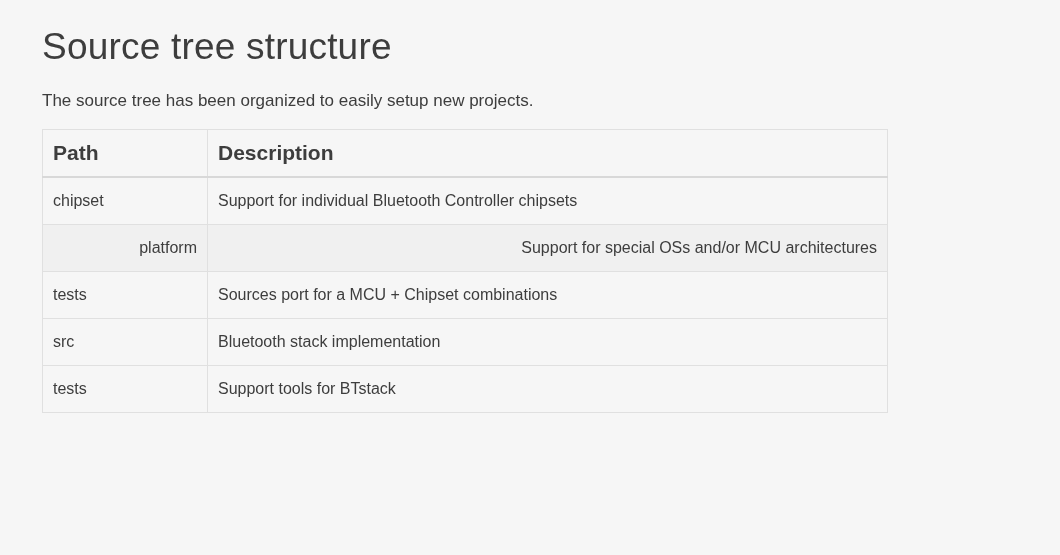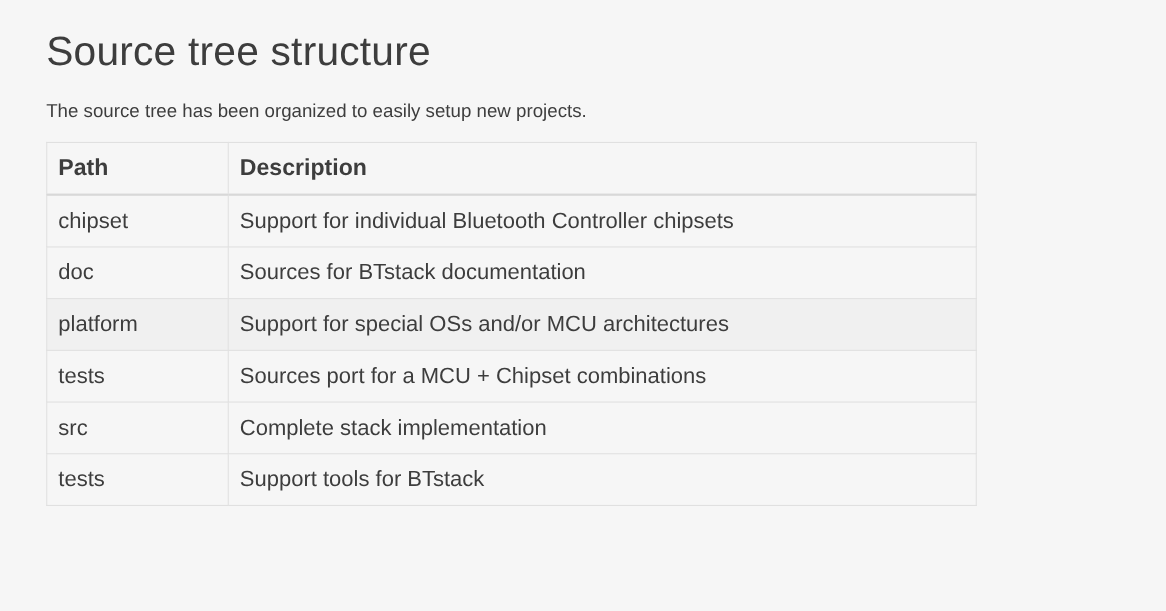--- a/index.html
+++ b/index.html
@@ -37,34 +37,35 @@
     border-collapse: collapse;
     border: 1px solid var(--border, #e0e0e0);
     table-layout: fixed;
   }
   table.doc-table col.col-path { width: 165px; }
   table.doc-table th,
   table.doc-table td {
     text-align: left;
     vertical-align: middle;
     padding: 13px 10px;
-    font-size: 20px;
+    font-size: 16px;
     line-height: 20px;
     border: 1px solid var(--border, #e0e0e0);
     color: var(--text, #3d3d3d);
     overflow: hidden;
     white-space: nowrap;
   }
   table.doc-table th {
     font-weight: 700;
     font-size: 21px;
     border-bottom: 2px solid var(--header-border, #d8d8d8);
   }
   table.doc-table tr.highlighted td {
     background: var(--row-hover, #f0f0f0);
+    text-align: right;
   }
 </style>
 </head>
 <body>
 
 <div class="content">
   <h1 class="page-title">Source tree structure</h1>
 
   <p class="intro">The source tree has been organized to easily setup new projects.</p>
 
@@ -77,35 +78,31 @@
       <tr>
         <th>Path</th>
         <th>Description</th>
       </tr>
     </thead>
     <tbody>
         <tr>
     <td>chipset</td>
     <td>Support for individual Bluetooth Controller chipsets</td>
   </tr>
-        <tr>
-    <td>doc</td>
-    <td>Sources for BTstack documentation</td>
-  </tr>
         <tr class="highlighted">
     <td>platform</td>
     <td>Support for special OSs and/or MCU architectures</td>
   </tr>
         <tr>
     <td>tests</td>
     <td>Sources port for a MCU + Chipset combinations</td>
   </tr>
         <tr>
     <td>src</td>
-    <td>Complete stack implementation</td>
+    <td>Bluetooth stack implementation</td>
   </tr>
         <tr>
     <td>tests</td>
     <td>Support tools for BTstack</td>
   </tr>
       </tbody>
   </table>
 </div>
 
 </body></html>

